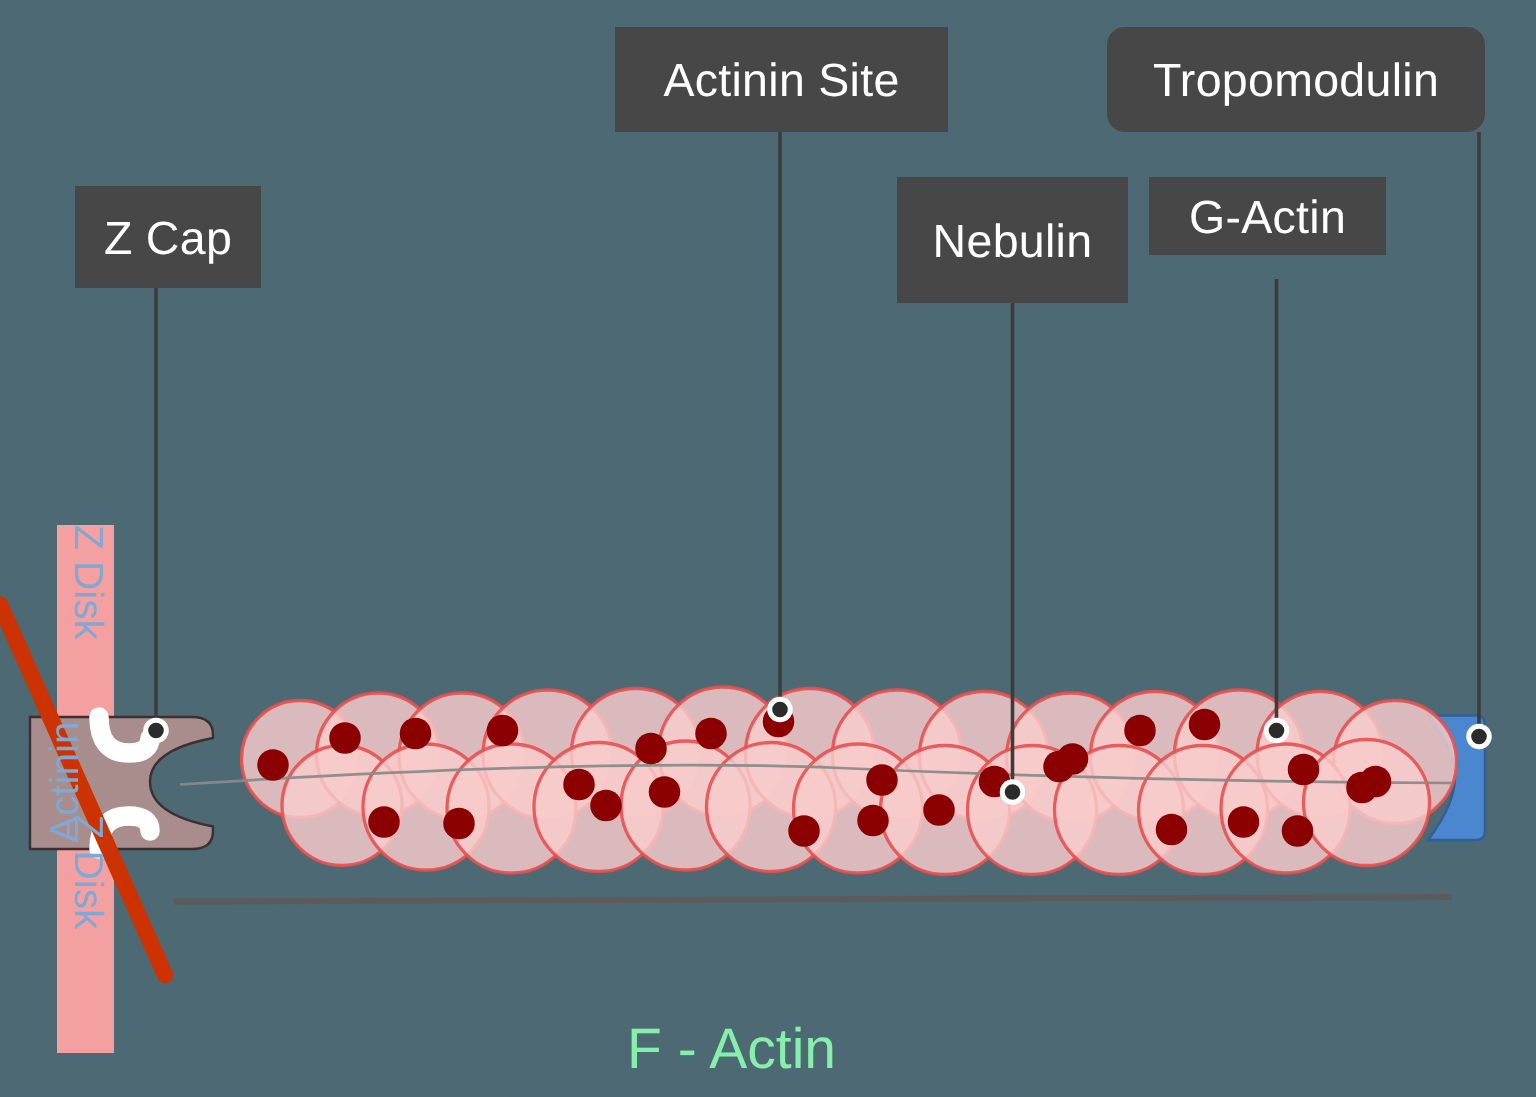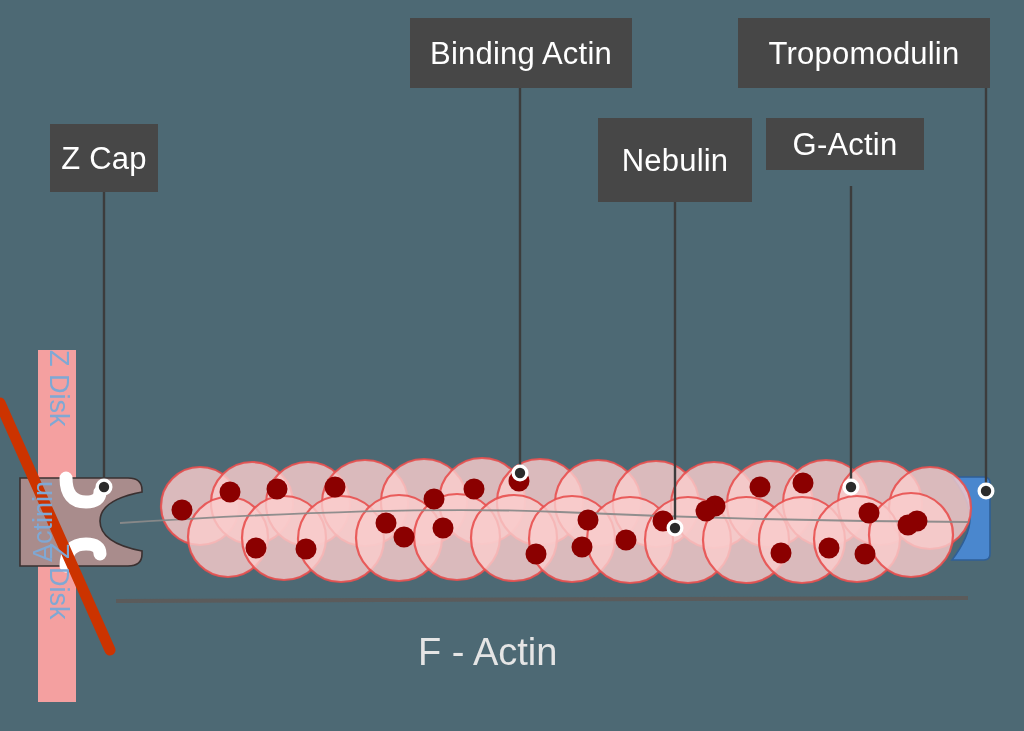--- a/index.html
+++ b/index.html
@@ -45,25 +45,26 @@
     color: #7fa8d4;
     font-size: 27px;
     font-family: "Liberation Sans", sans-serif;
     white-space: nowrap;
     transform-origin: 0 0;
     line-height: 1;
     pointer-events: none;
   }
   .bottom-label {
     position: absolute;
-    color: #e5e5e5;
+    color: #86efac;
     font-size: 38px;
     font-family: "Liberation Sans", sans-serif;
     white-space: nowrap;
     line-height: 1;
+    margin-top: 48px;
   }
 </style>
 </head>
 <body>
 
 <div id="stage" style="background: rgb(77, 105, 116);">
 
   <svg id="diagram-svg" viewBox="0 0 1024 731">
     <defs>
       <clipPath id="clip-zcap-notch">
@@ -172,37 +173,37 @@
         <circle cx="520" cy="473" r="5.2" fill="#2b2b2b"></circle>
         <circle cx="675" cy="528" r="8.5" fill="#ffffff"></circle>
         <circle cx="675" cy="528" r="5.2" fill="#2b2b2b"></circle>
         <circle cx="851" cy="487" r="8.5" fill="#ffffff"></circle>
         <circle cx="851" cy="487" r="5.2" fill="#2b2b2b"></circle>
         <circle cx="986" cy="491" r="8.5" fill="#ffffff"></circle>
         <circle cx="986" cy="491" r="5.2" fill="#2b2b2b"></circle>
       </g>
   </svg>
 
-  <div class="callout-box" style="left:50px; top:124px; width:108px; height:68px;text-align:right;">
+  <div class="callout-box" style="left:50px; top:124px; width:124px; height:68px;text-align:right;">
     <span>Z Cap</span>
   </div>
 
   <div class="callout-box" style="left:410px; top:18px; width:222px; height:70px;">
-    <span>Binding Actin</span>
+    <span>Actinin Site</span>
   </div>
 
   <div class="callout-box" style="left:598px; top:118px; width:154px; height:84px;">
     <span>Nebulin</span>
   </div>
 
   <div class="callout-box" style="left:766px; top:118px; width:158px; height:52px;">
     <span>G-Actin</span>
   </div>
 
-  <div class="callout-box" style="left:738px; top:18px; width:252px; height:70px;">
+  <div class="callout-box" style="left:738px; top:18px; width:252px; height:70px;border-radius:12px;">
     <span>Tropomodulin</span>
   </div>
 
   <div class="vert-label" style="left:72px; top:350px; transform: rotate(90deg);">Z Disk</div>
 
   <div class="vert-label" style="left:72px; top:543px; transform: rotate(90deg);">Z Disk</div>
 
   <div class="vert-label" style="left:30px; top:562px; transform: rotate(-90deg);">Actinin</div>
 
   <div class="bottom-label" style="left:418px; top:633px;">F - Actin</div>

